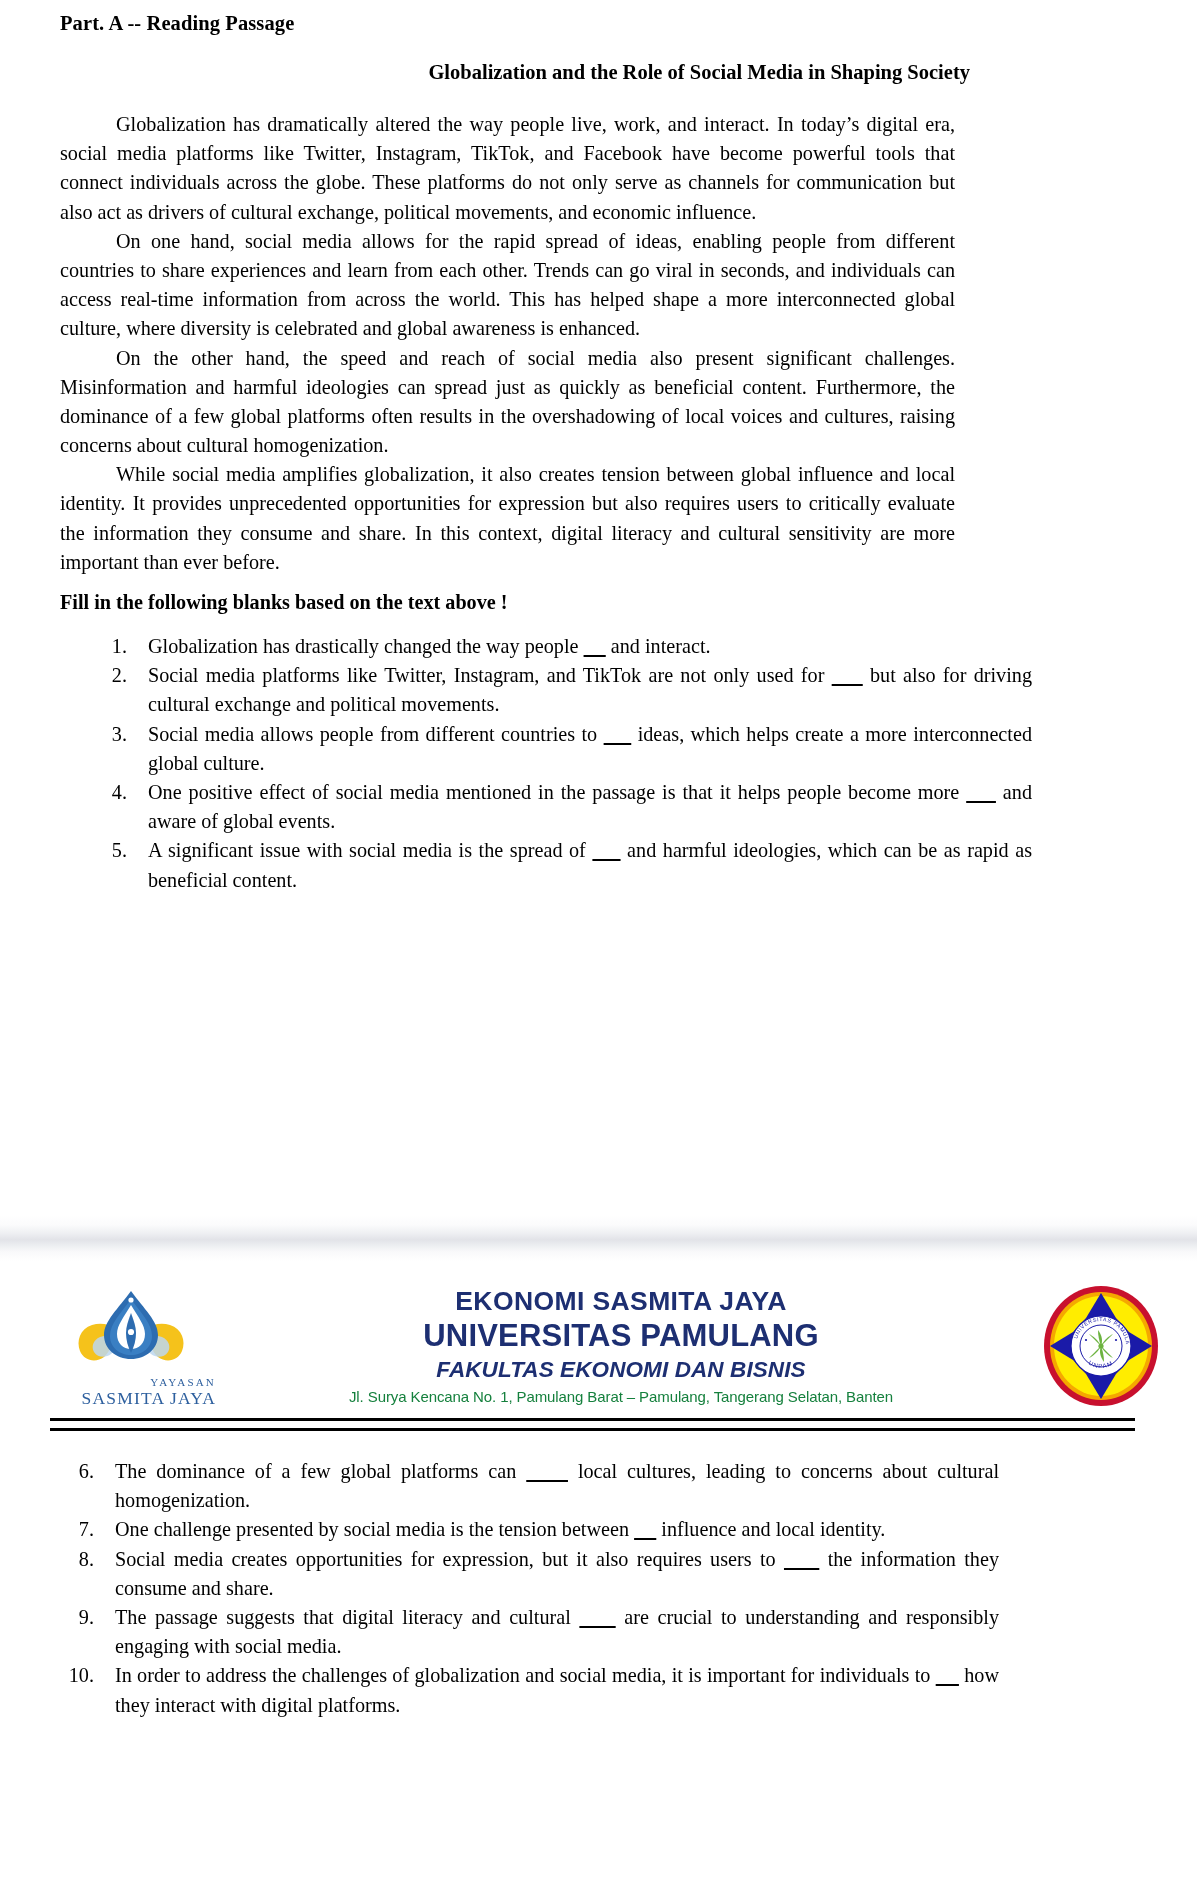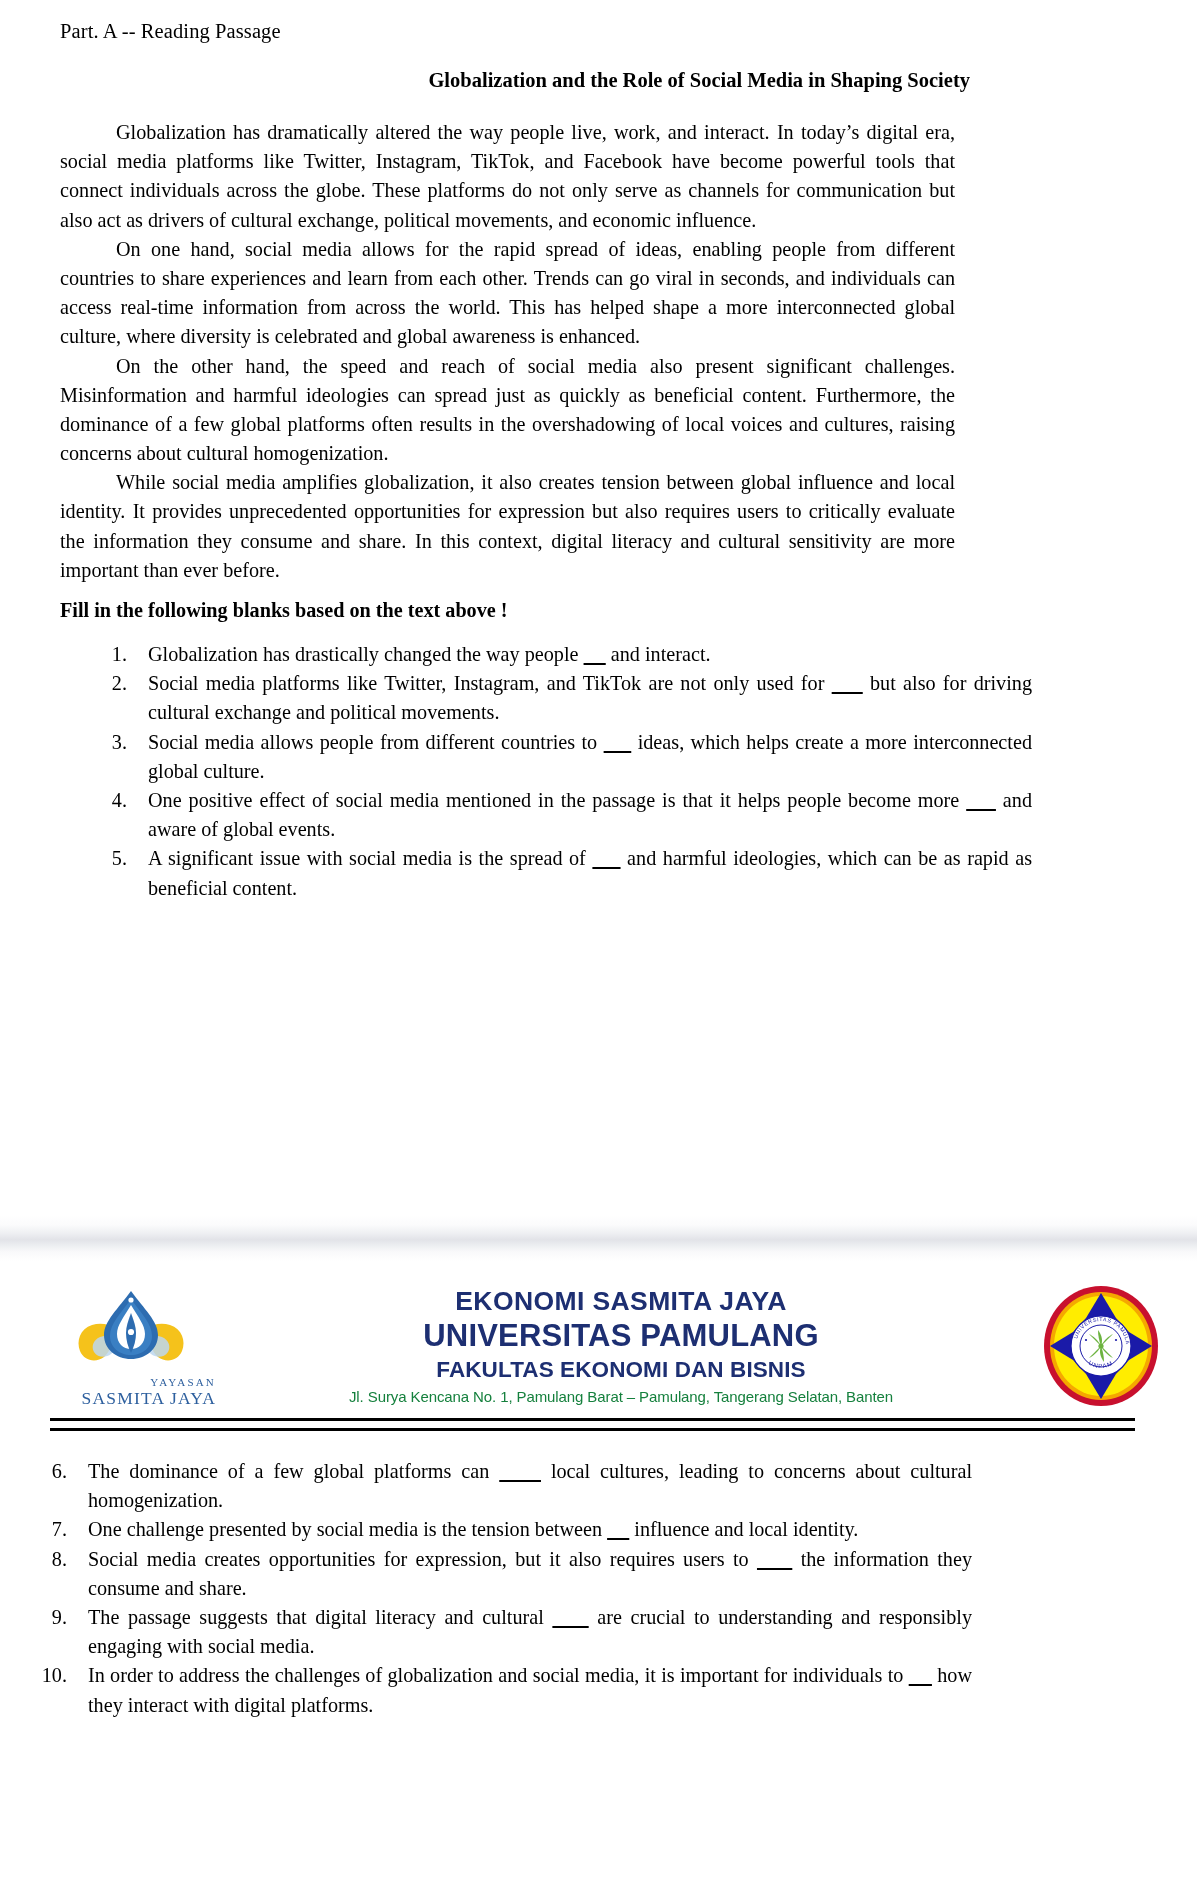--- a/index.html
+++ b/index.html
@@ -25,23 +25,23 @@
     height: 1215px;
     overflow: hidden;
   }
   .content {
     width: 1010px;
     margin: 0 auto 0 40px;
     padding-left: 20px;
     box-sizing: border-box;
   }
   .part-heading {
-    font-weight: normal;
+    font-weight: bold;
     font-size: 20.5px;
-    padding-top: 20px;
+    padding-top: 12px;
     margin: 0 0 0 0;
     letter-spacing: 0.1px;
   }
   .doc-title {
     font-weight: bold;
     font-size: 20.5px;
     text-align: right;
     margin: 26px 0 0 0;
     padding-right: 80px;
   }
@@ -146,20 +146,21 @@
     letter-spacing: 0.2px;
     line-height: 1.12;
     margin-top: 2px;
   }
   .head-text .l3 {
     font-size: 22.5px;
     font-weight: bold;
     letter-spacing: 0.1px;
     line-height: 1.15;
     margin-top: 3px;
+    font-style: italic;
   }
   .head-text .l4 {
     font-size: 22.5px;
     font-weight: bold;
     letter-spacing: -0.1px;
     line-height: 1.15;
     margin-top: 3px;
   }
   .head-text .l5 {
     font-size: 15px;
@@ -178,21 +179,21 @@
   .head-rule {
     width: 1085px;
     margin: 9px auto 0 50px;
     height: 7px;
     border-top: 3px solid #000;
     border-bottom: 3px solid #000;
     background: #ffffff;
   }
   ol.questions2 {
     margin: 26px 0 0 0;
-    padding-left: 72px;
+    padding-left: 99px;
     width: 900px;
   }
   ol.questions2 li {
     font-size: 20.2px;
     line-height: 1.445;
     text-align: justify;
     padding-left: 16px;
     margin: 0;
   }
   ol.questions2 li::marker { font-size: 20.2px; }

